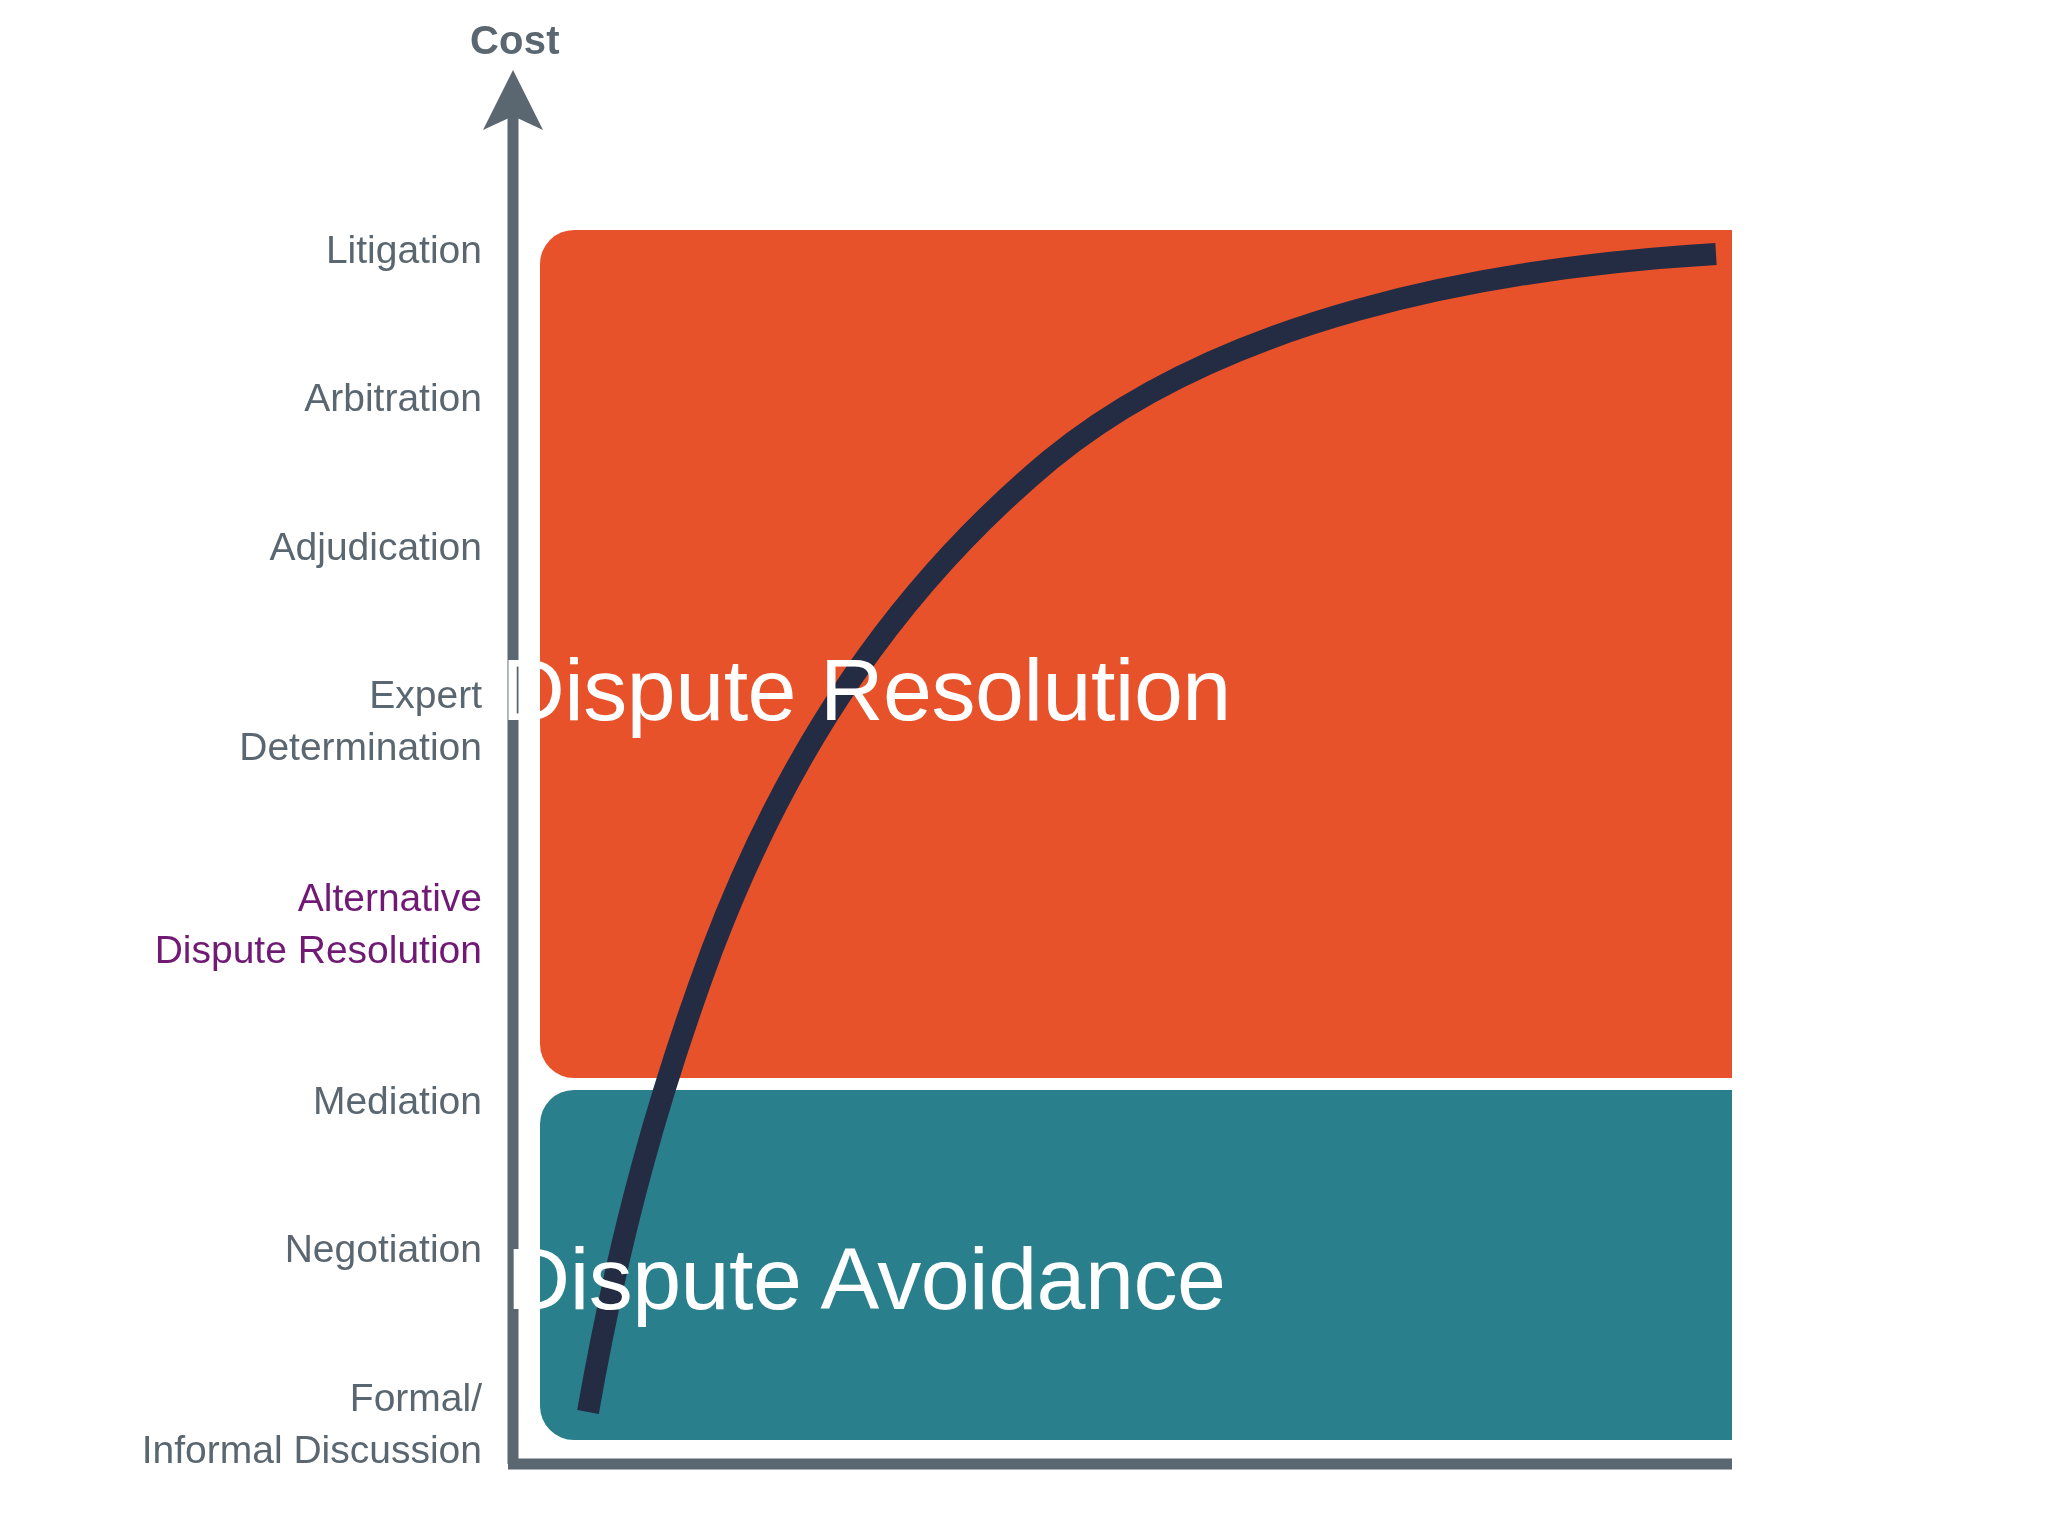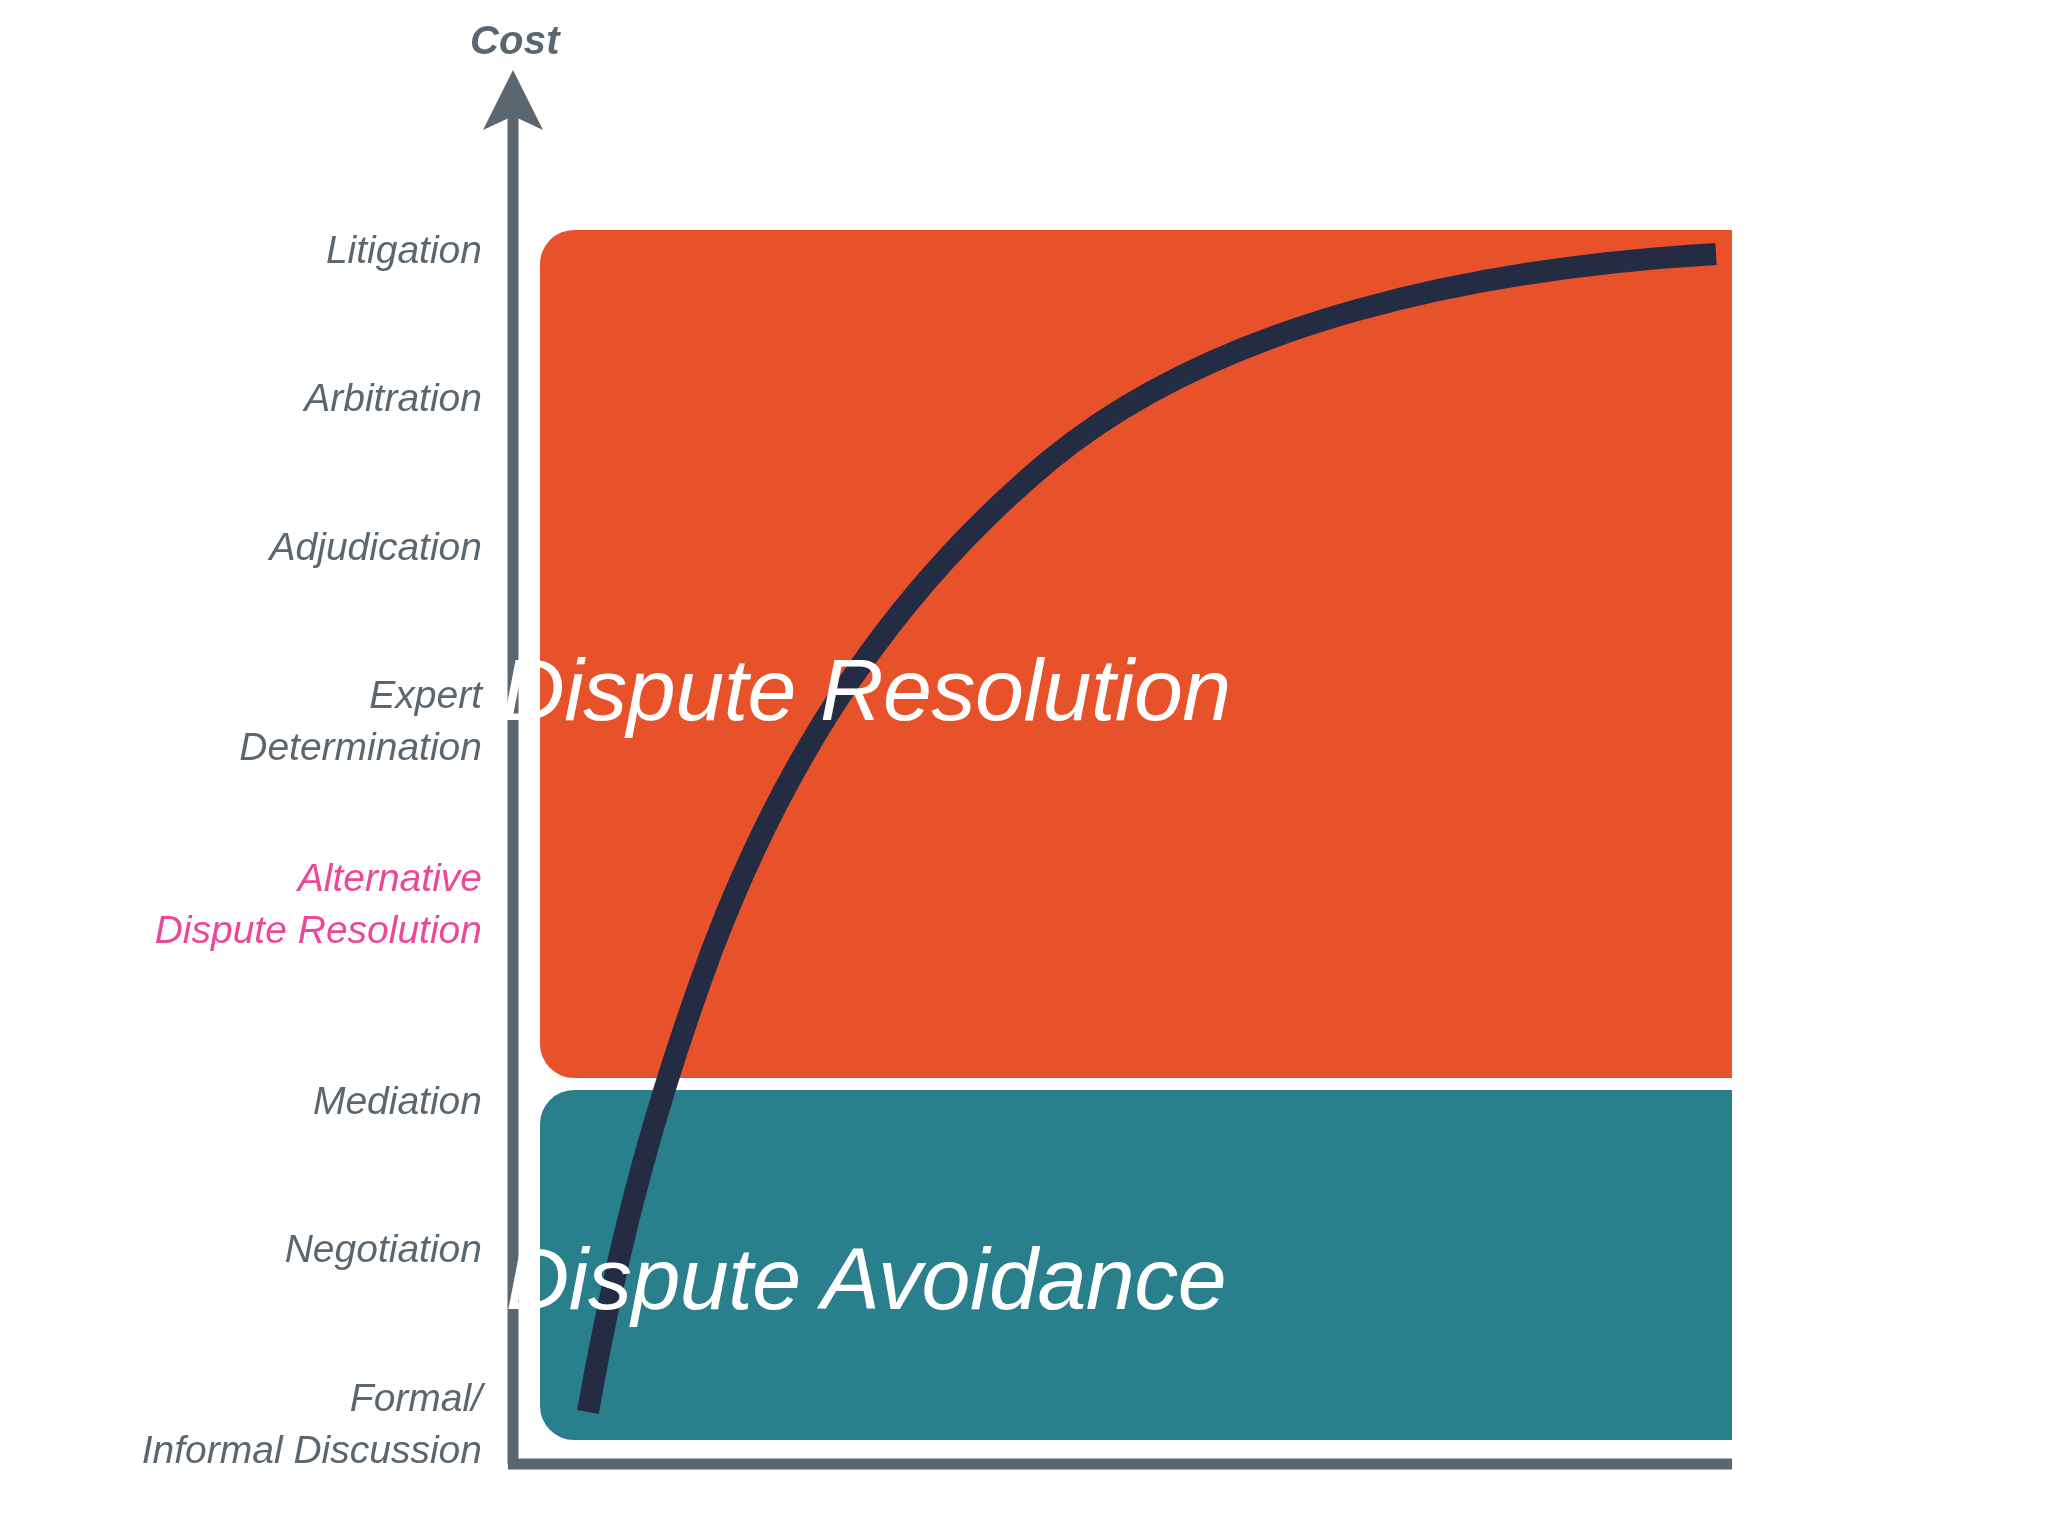--- a/index.html
+++ b/index.html
@@ -10,21 +10,20 @@
   body {
     font-family: "Liberation Sans", sans-serif;
     -webkit-font-smoothing: antialiased;
   }
   #stage {
     position: relative;
     width: 1732px;
     height: 1536px;
     background: #ffffff;
     overflow: hidden;
-    font-style: italic;
   }
 
   
   #axes-layer {
     position: absolute;
     left: 0; top: 0;
     width: 2048px;
     height: 1536px;
   }
 
@@ -136,21 +135,21 @@
 
   <div class="axis-title" id="cost-title" style="color: rgb(91, 103, 112);">Cost</div>
   <div class="axis-title" id="time-title" style="color: rgb(91, 103, 112);">Time</div>
 
   <div id="y-labels">
     <div class="y-label" style="top: 224px; color: rgb(91, 103, 112);">Litigation</div>
     <div class="y-label" style="top: 372px; color: rgb(91, 103, 112);">Arbitration</div>
     <div class="y-label" style="top: 521px; color: rgb(91, 103, 112);">Adjudication</div>
     <div class="y-label" style="top: 669px; color: rgb(91, 103, 112);">Expert
 Determination</div>
-    <div class="y-label" style="top: 852px; color: #ec4899; margin-left: 24px;">Alternative
+    <div class="y-label" style="top: 872px; color: #701a75; margin-left: 24px;">Alternative
 Dispute Resolution</div>
     <div class="y-label" style="top: 1075px; color: rgb(91, 103, 112);">Mediation</div>
     <div class="y-label" style="top: 1372px; color: rgb(91, 103, 112);">Formal/
 Informal Discussion</div>
     <div class="y-label" style="top: 1223px; color: rgb(91, 103, 112);">Negotiation</div>
   </div>
 
   <div class="cat-box" id="box-resolution" style="background: rgb(232, 82, 43);"></div>
   <div class="cat-box" id="box-avoidance" style="background: rgb(42, 127, 140);"></div>
 

